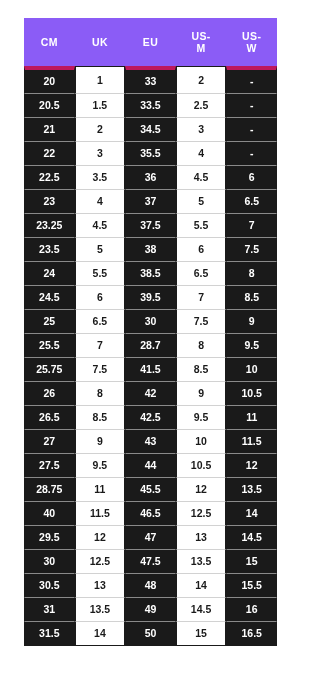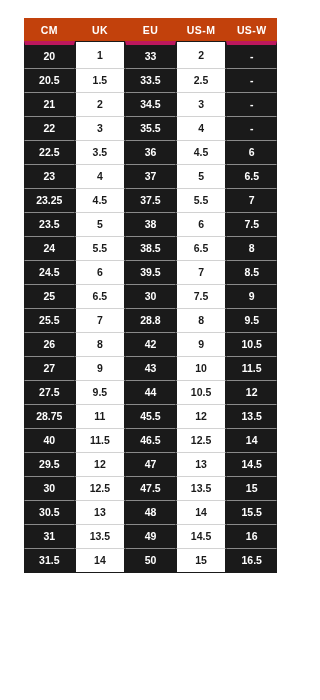--- a/index.html
+++ b/index.html
@@ -22,28 +22,28 @@
   table.size-table {
     border-collapse: separate;
     border-spacing: 0;
     width: 253px;
     table-layout: fixed;
     background: #1a1a1a;
   }
   table.size-table col { width: 20%; }
 
   thead th {
-    background: #c2410c;
+    background: #8b5cf6;
     color: #ffffff;
     font-size: 10.5px;
     font-weight: bold;
     letter-spacing: 0.4px;
     text-align: center;
     height: 23px;
-    padding: 0;
+    padding: 12px;
     border: 0;
   }
 
   tbody td {
     height: 23px;
     padding: 0;
     text-align: center;
     font-size: 10.5px;
     font-weight: bold;
     line-height: 23px;
@@ -168,32 +168,46 @@
         <tr>
           <td class="dark">25</td>
           <td class="light">6.5</td>
           <td class="dark">30</td>
           <td class="light">7.5</td>
           <td class="dark">9</td>
         </tr>
         <tr>
           <td class="dark">25.5</td>
           <td class="light">7</td>
-          <td class="dark">28.8</td>
+          <td class="dark">28.7</td>
           <td class="light">8</td>
           <td class="dark">9.5</td>
+        </tr>
+        <tr>
+          <td class="dark">25.75</td>
+          <td class="light">7.5</td>
+          <td class="dark">41.5</td>
+          <td class="light">8.5</td>
+          <td class="dark">10</td>
         </tr>
         <tr>
           <td class="dark">26</td>
           <td class="light">8</td>
           <td class="dark">42</td>
           <td class="light">9</td>
           <td class="dark">10.5</td>
         </tr>
         <tr>
+          <td class="dark">26.5</td>
+          <td class="light">8.5</td>
+          <td class="dark">42.5</td>
+          <td class="light">9.5</td>
+          <td class="dark">11</td>
+        </tr>
+        <tr>
           <td class="dark">27</td>
           <td class="light">9</td>
           <td class="dark">43</td>
           <td class="light">10</td>
           <td class="dark">11.5</td>
         </tr>
         <tr>
           <td class="dark">27.5</td>
           <td class="light">9.5</td>
           <td class="dark">44</td>

